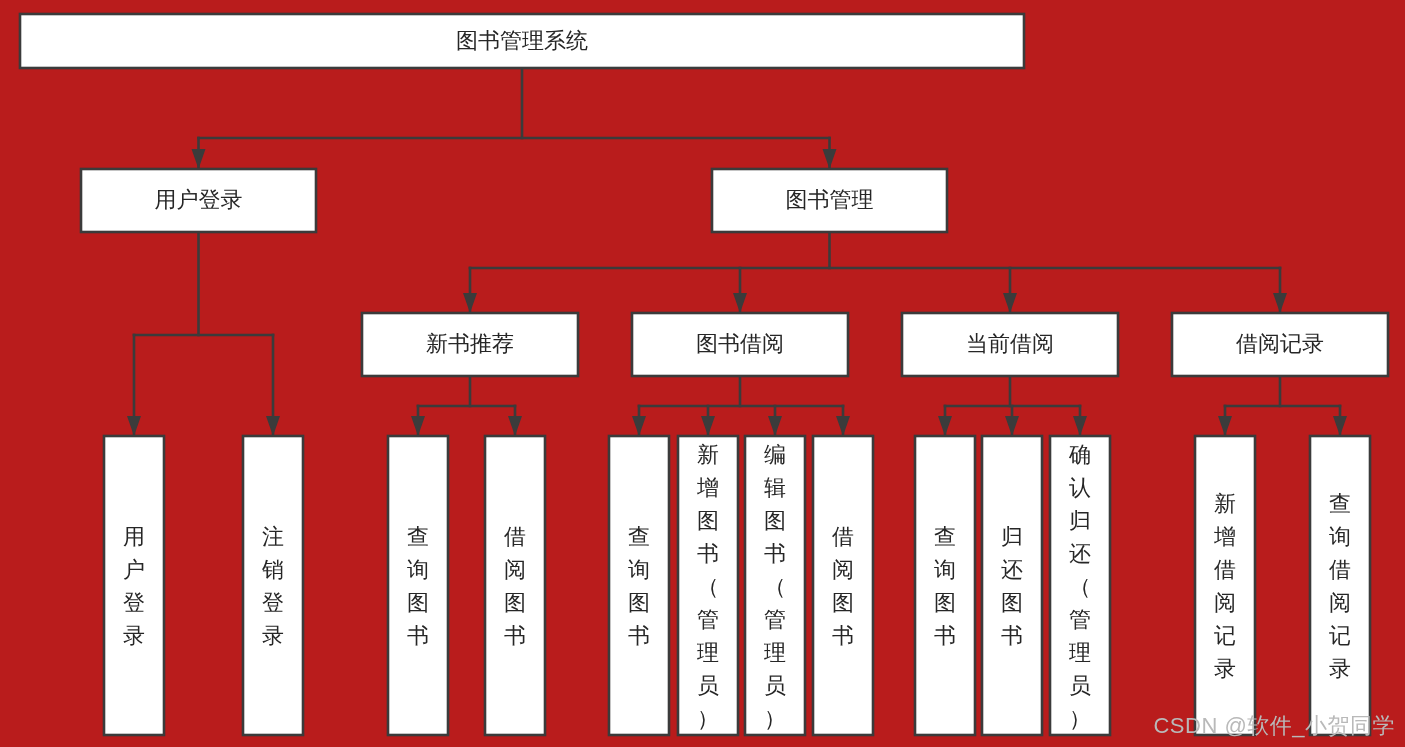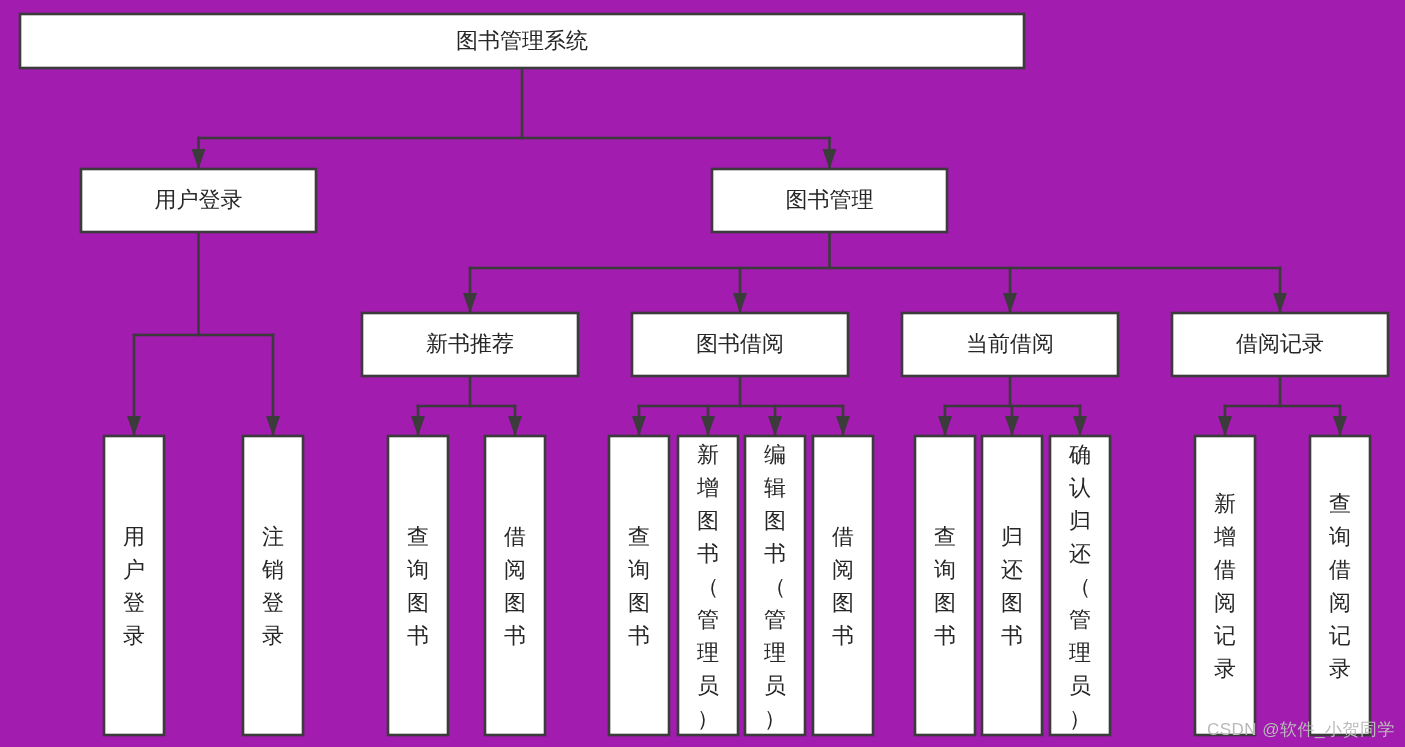--- a/index.html
+++ b/index.html
@@ -10,21 +10,21 @@
   body {
     width: 1405px;
     height: 747px;
     font-family: "Liberation Sans", "DejaVu Sans", sans-serif;
     overflow: hidden;
   }
   #diagram-root {
     position: relative;
     width: 1405px;
     height: 747px;
-    background: #a21caf;
+    background: #b91c1c;
   }
   svg#flow-svg {
     position: absolute;
     left: 0;
     top: 0;
     width: 1405px;
     height: 747px;
   }
   .node-box {
     fill: #ffffff;
@@ -52,21 +52,21 @@
     font-family: "Liberation Sans", "DejaVu Sans", sans-serif;
     font-size: 22px;
     fill: #262626;
     text-anchor: middle;
   }
   .watermark {
     position: absolute;
     right: 10px;
     bottom: 6px;
     font-family: "Liberation Sans", "DejaVu Sans", sans-serif;
-    font-size: 17px;
+    font-size: 22px;
     color: #b9b9b9;
     letter-spacing: 0.5px;
     white-space: nowrap;
     user-select: none;
   }
 </style>
 </head>
 <body>
 
 <div id="diagram-root">

